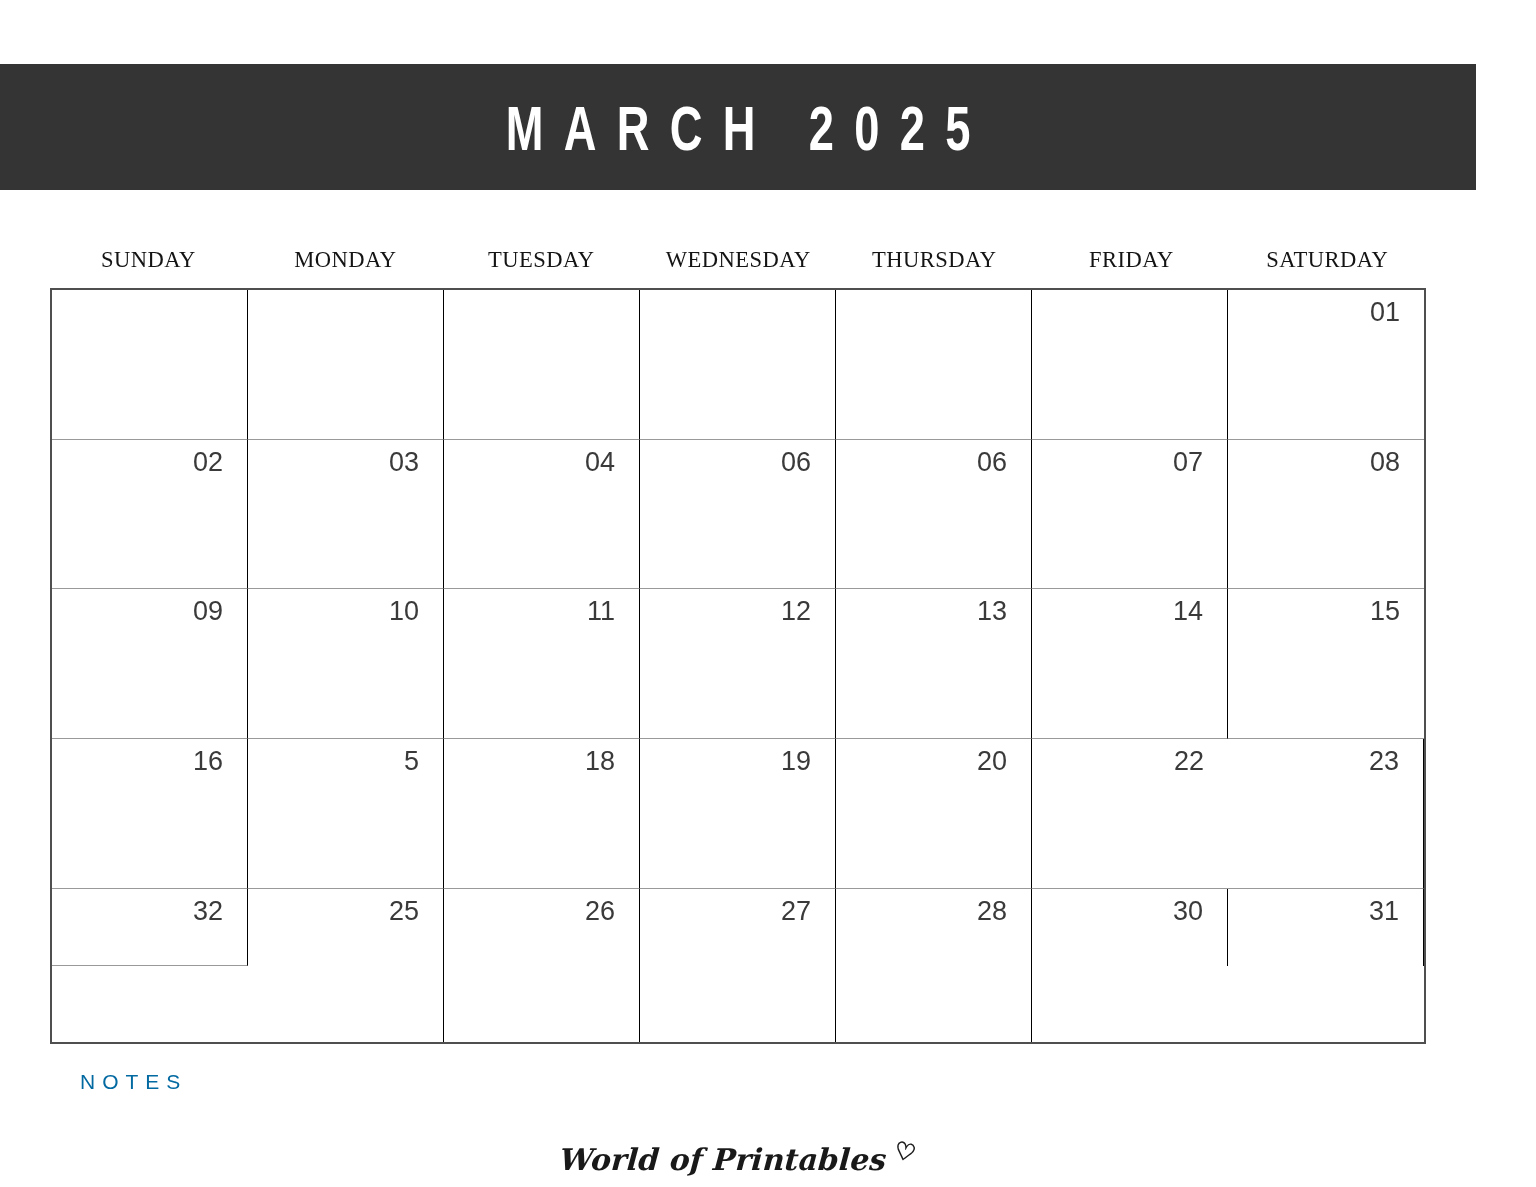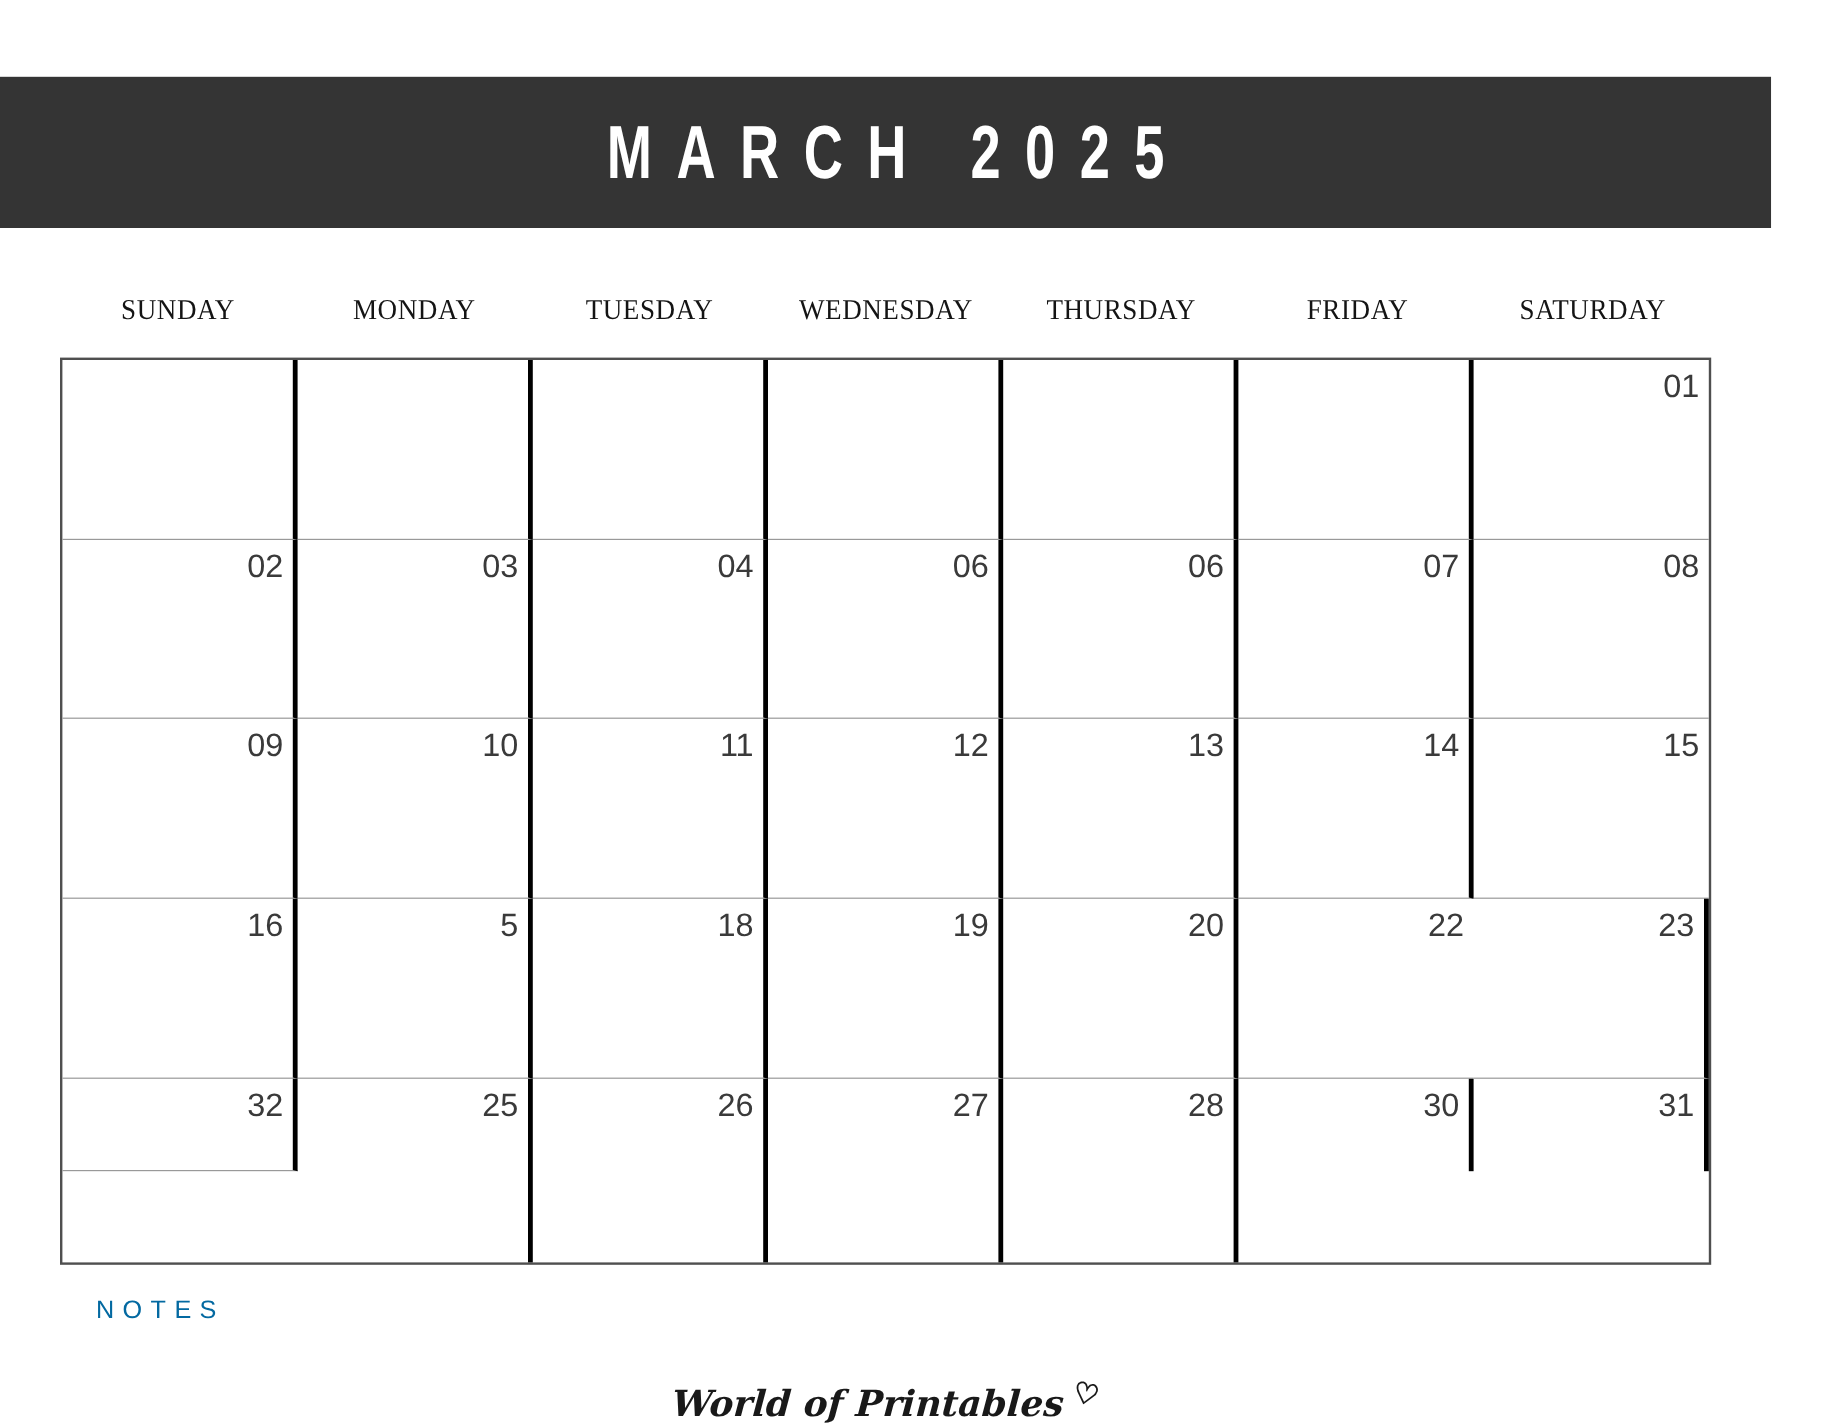--- a/index.html
+++ b/index.html
@@ -28,21 +28,21 @@
     font-weight: 700;
     font-size: 58px;
     letter-spacing: 0.45em;
     text-indent: 0.45em;
     transform: scale(0.78, 1.08);
     white-space: nowrap;
   }
   
   .weekday-row {
     width: 1376px;
-    margin: 54px auto 24px auto;
+    margin: 54px auto 14px auto;
     display: grid;
     grid-template-columns: repeat(7, 1fr);
   }
   .weekday {
     text-align: center;
     font-family: "Liberation Serif", serif;
     font-size: 24px;
     font-weight: 400;
     color: #141414;
     letter-spacing: 0.5px;
@@ -53,30 +53,30 @@
   .grid {
     width: 1376px;
     margin: 0 auto;
     border: 2px solid #4f4f4f;
     display: grid;
     grid-template-columns: repeat(7, 1fr);
     grid-template-rows: 150px 149px 150px 150px 77px 76px;
     background: #ffffff;
   }
   .cell {
-    border-right: 4px solid #000000;
+    border-right: 1px solid #000000;
     border-bottom: 1px solid #999999;
   }
   .cell.cr0 { border-right: none; }
   .cell.cb0 { border-bottom: none; }
   .cell.span2 { grid-row: span 2; }
   .daynum {
     display: block;
     text-align: right;
-    padding: 7px 8px 0 0;
+    padding: 7px 24px 0 0;
     font-family: "Liberation Sans", sans-serif;
     font-size: 27px;
     font-weight: 400;
     color: #3a3a3a;
     line-height: 1.15;
   }
   
   .notes {
     margin: 26px 0 0 80px;
     font-size: 21px;

